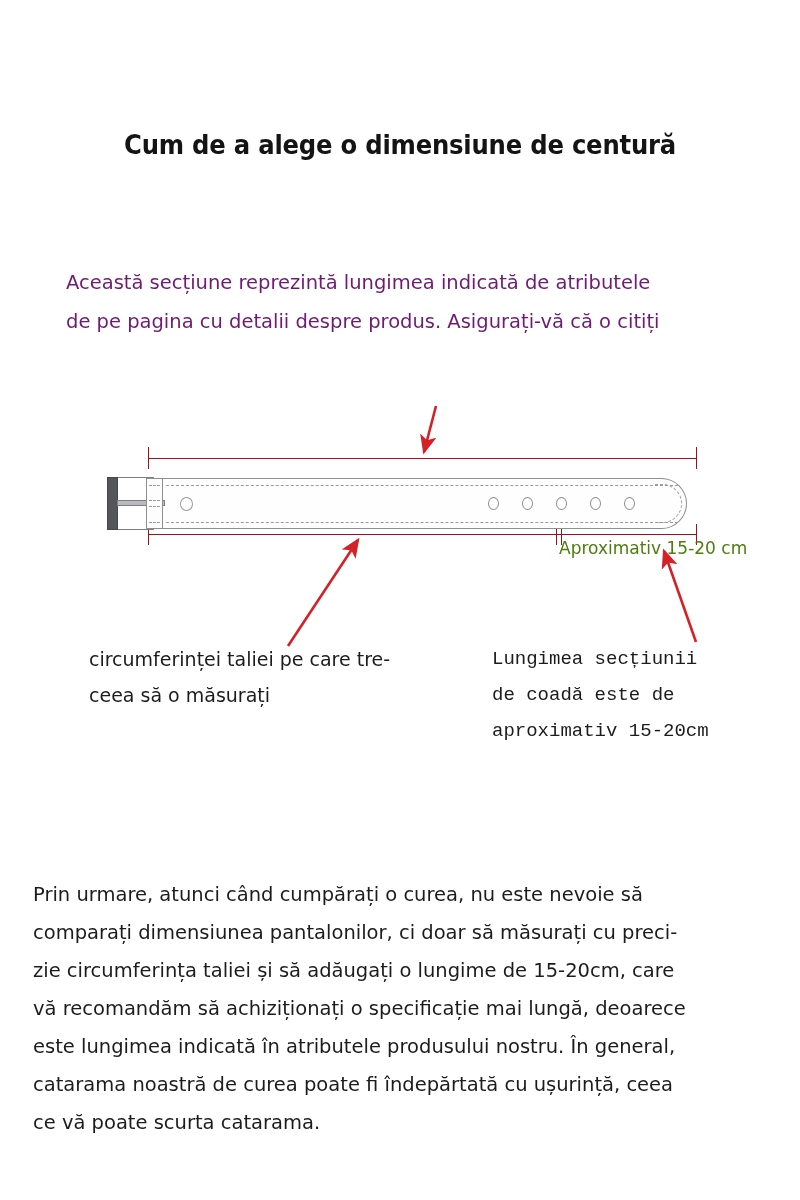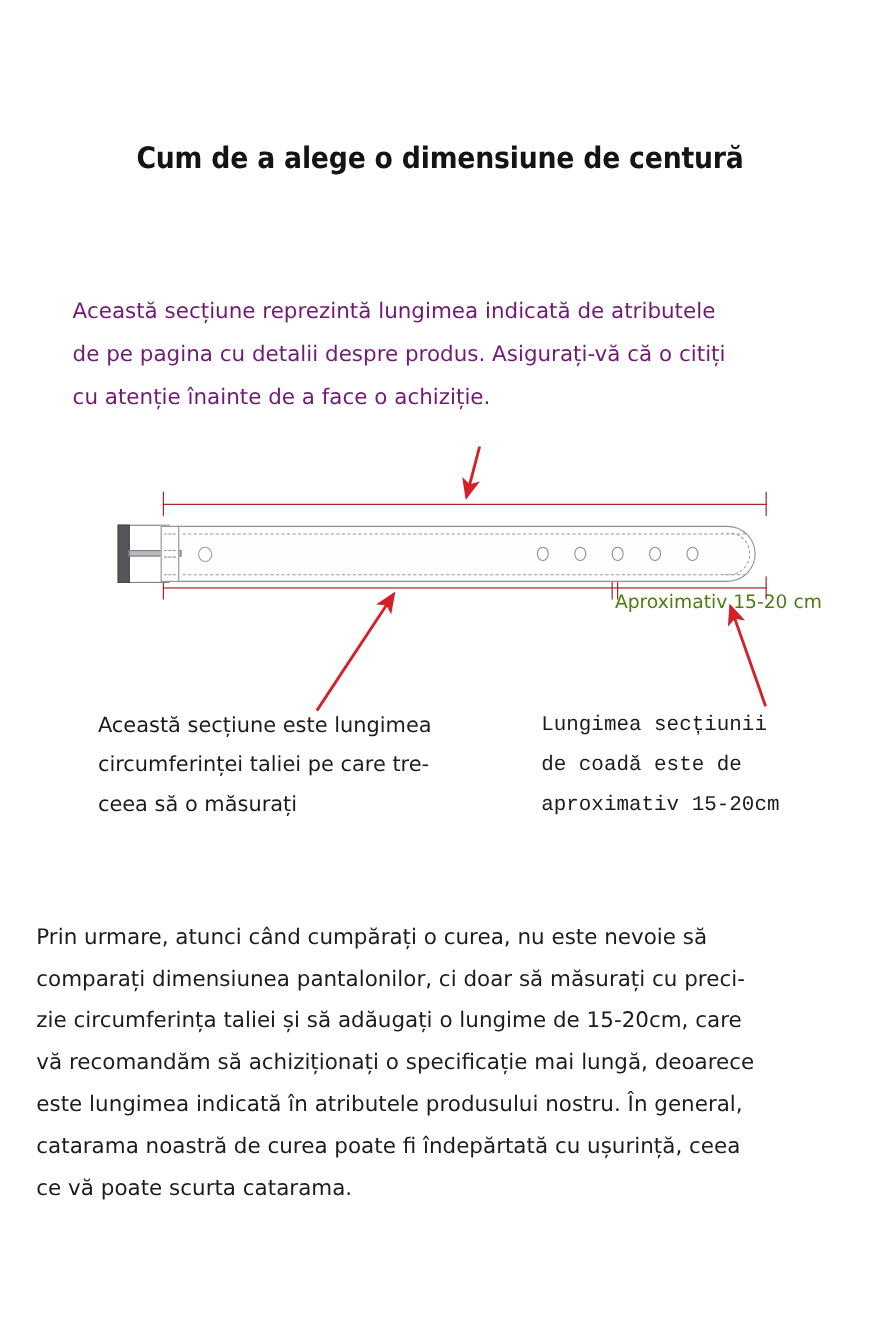--- a/index.html
+++ b/index.html
@@ -204,39 +204,38 @@
     color: #1c1c1c;
   }
   .callout .ln { display: block; white-space: nowrap; }
   .callout.left  { left: 89px;  top: 641px; width: 370px; }
   .callout.right { left: 492px; top: 641px; width: 270px; font-family: Liberation Mono, monospace; }
 
   
   .outro {
     position: absolute;
     left: 33px;
-    top: 833px;
+    top: 876px;
     width: 740px;
     font-size: 19.5px;
     line-height: 38px;
     color: #1c1c1c;
   }
   .outro .ln { display: block; white-space: nowrap; }
 </style>
 </head>
 <body>
 
 <div class="page">
 
   <div class="title">Cum de a alege o dimensiune de centură</div>
 
   <div class="intro">
     <span class="ln">Această secțiune reprezintă lungimea indicată de atributele</span>
     <span class="ln">de pe pagina cu detalii despre produs. Asigurați-vă că o citiți</span>
-    <span class="ln">cu atenție înainte de a face o achiziție.</span>
   </div>
 
   <div>
 
     <div class="dimline top"></div>
     <div class="dimtick t-l"></div>
     <div class="dimtick t-r"></div>
 
     <div class="dimline bot"></div>
     <div class="dimtick b-l"></div>
@@ -277,21 +276,20 @@
 
       <path d="M288,646 L358,540" stroke="#d42027" stroke-width="2.6" fill="none" marker-end="url(#ah)"></path>
 
       <path d="M696,642 L664,551" stroke="#d42027" stroke-width="2.6" fill="none" marker-end="url(#ah)"></path>
     </svg>
 
     <div class="approx-label">Aproximativ 15-20 cm</div>
   </div>
 
   <div class="callout left">
-    <span class="ln">Această secțiune este lungimea</span>
     <span class="ln">circumferinței taliei pe care tre-</span>
     <span class="ln">ceea să o măsurați</span>
   </div>
 
   <div class="callout right">
     <span class="ln">Lungimea secțiunii</span>
     <span class="ln">de coadă este de</span>
     <span class="ln">aproximativ 15-20cm</span>
   </div>
 

